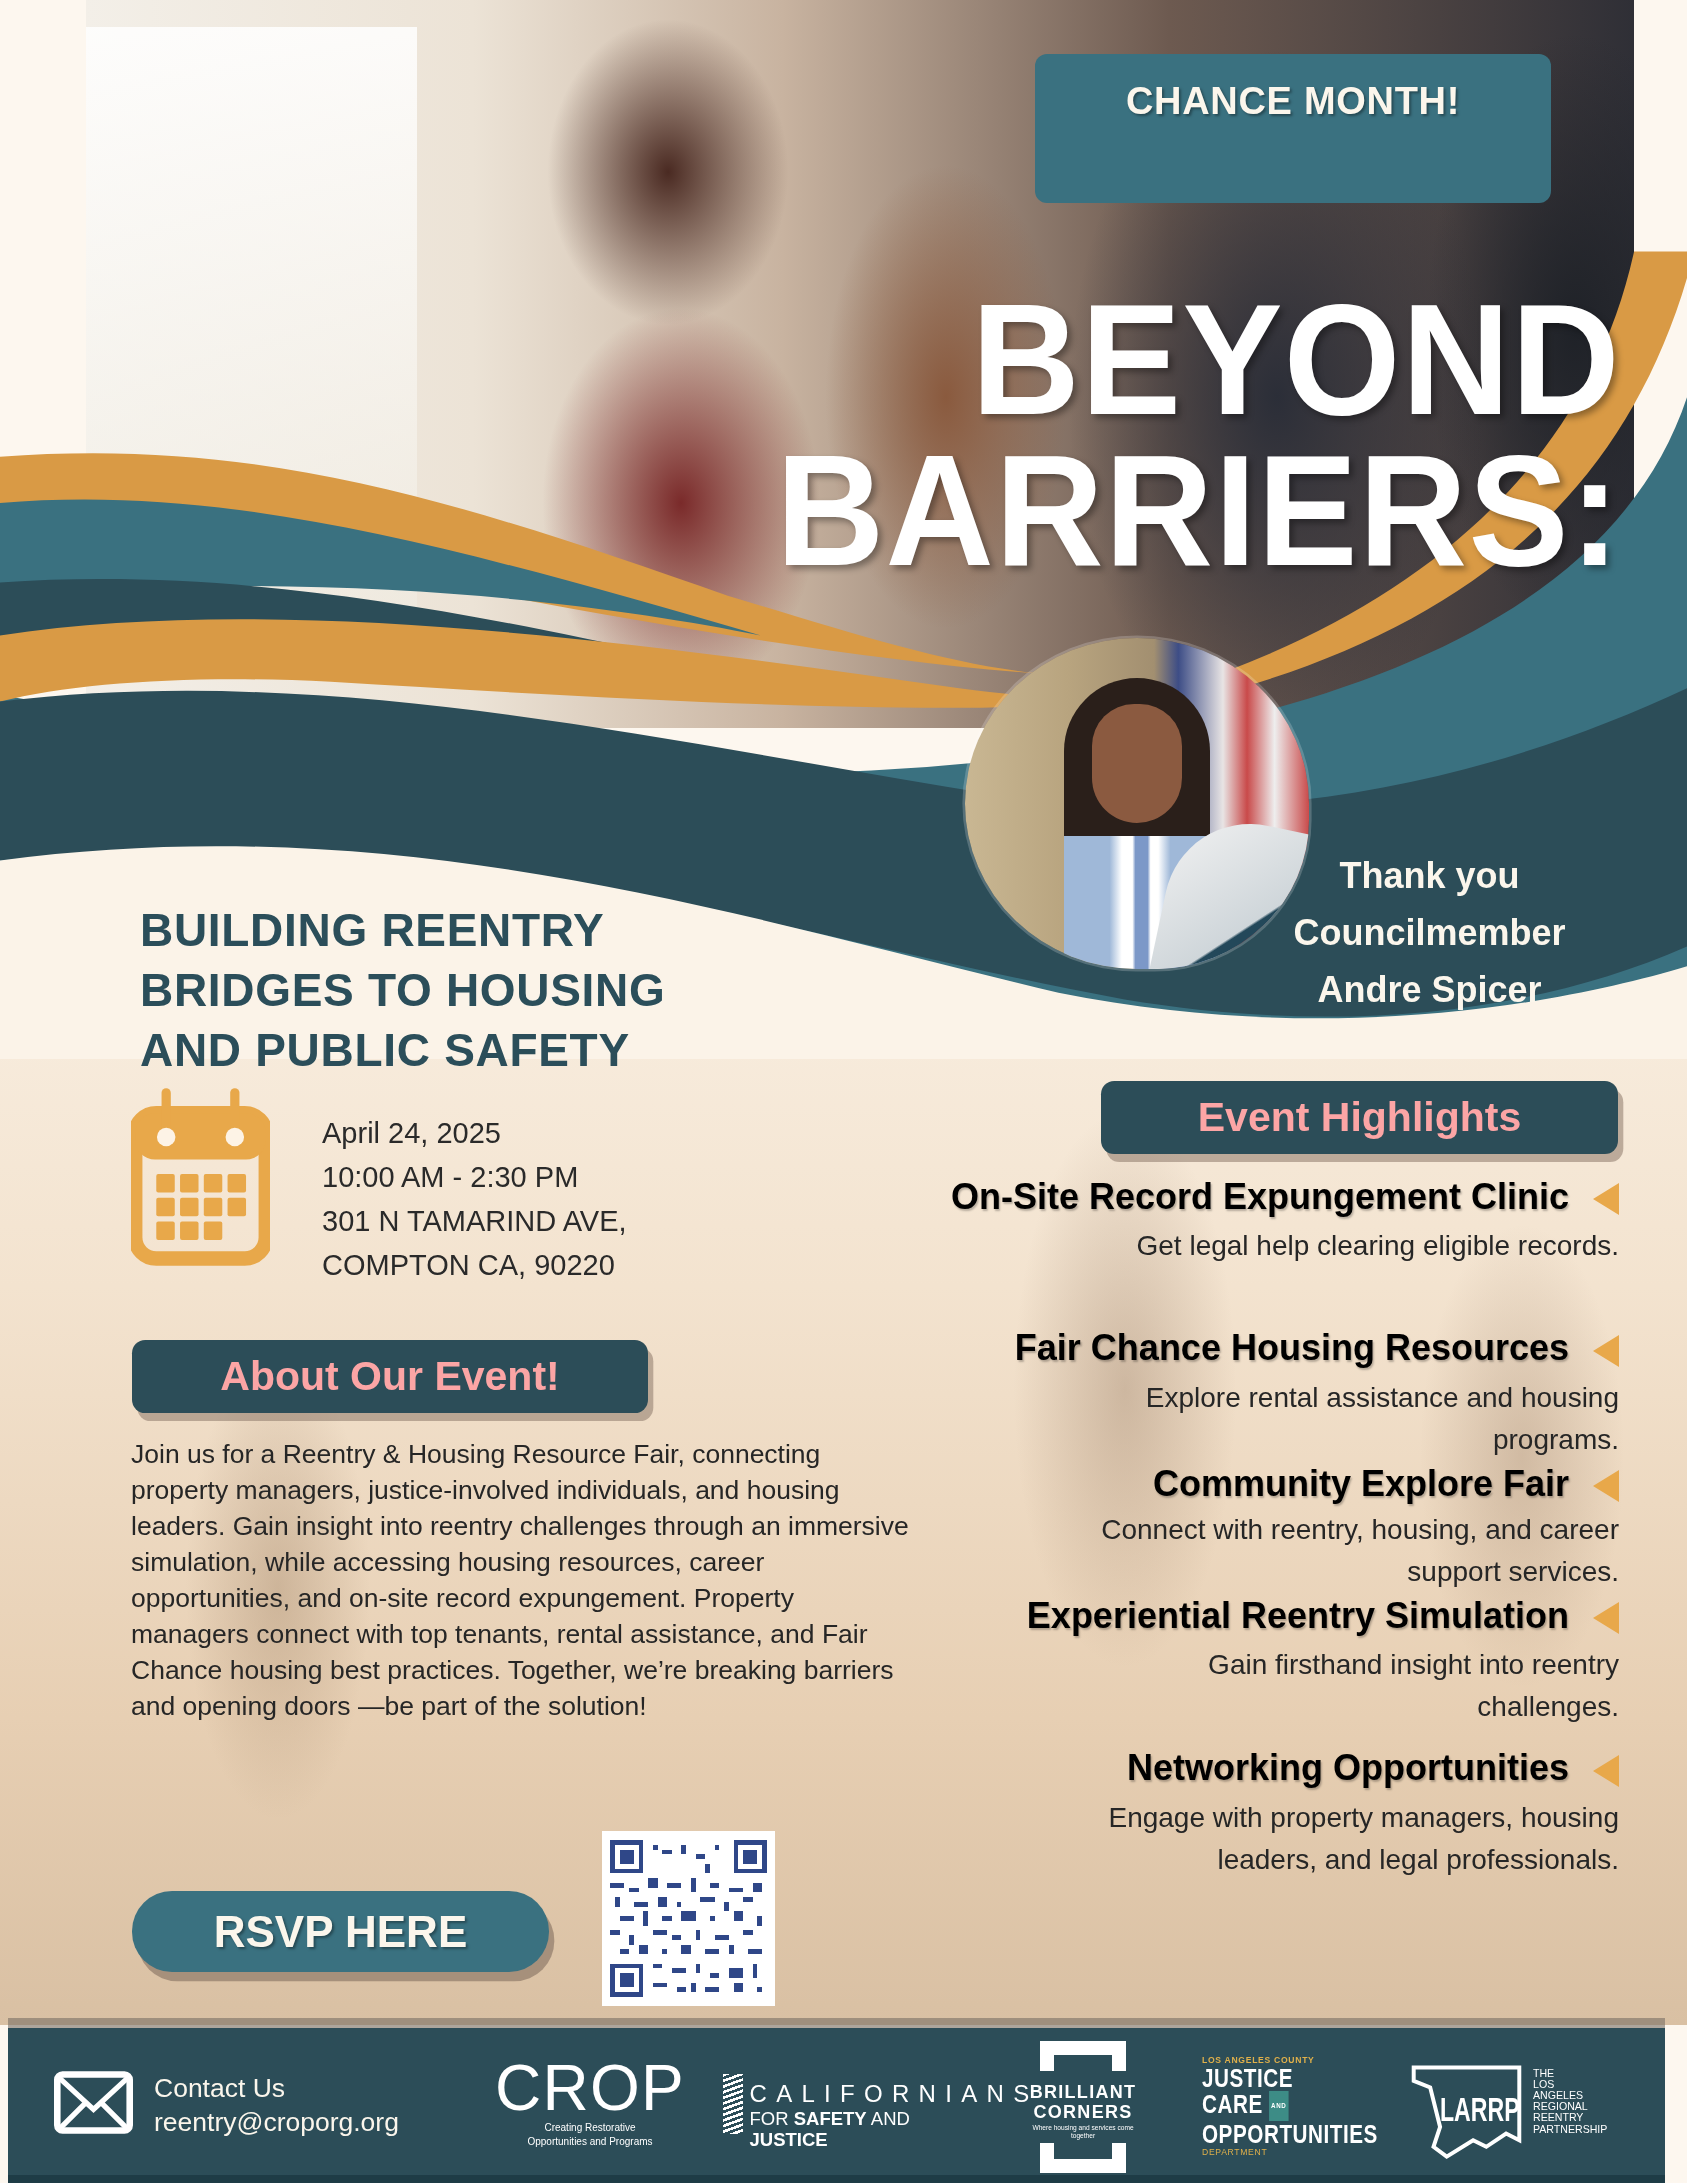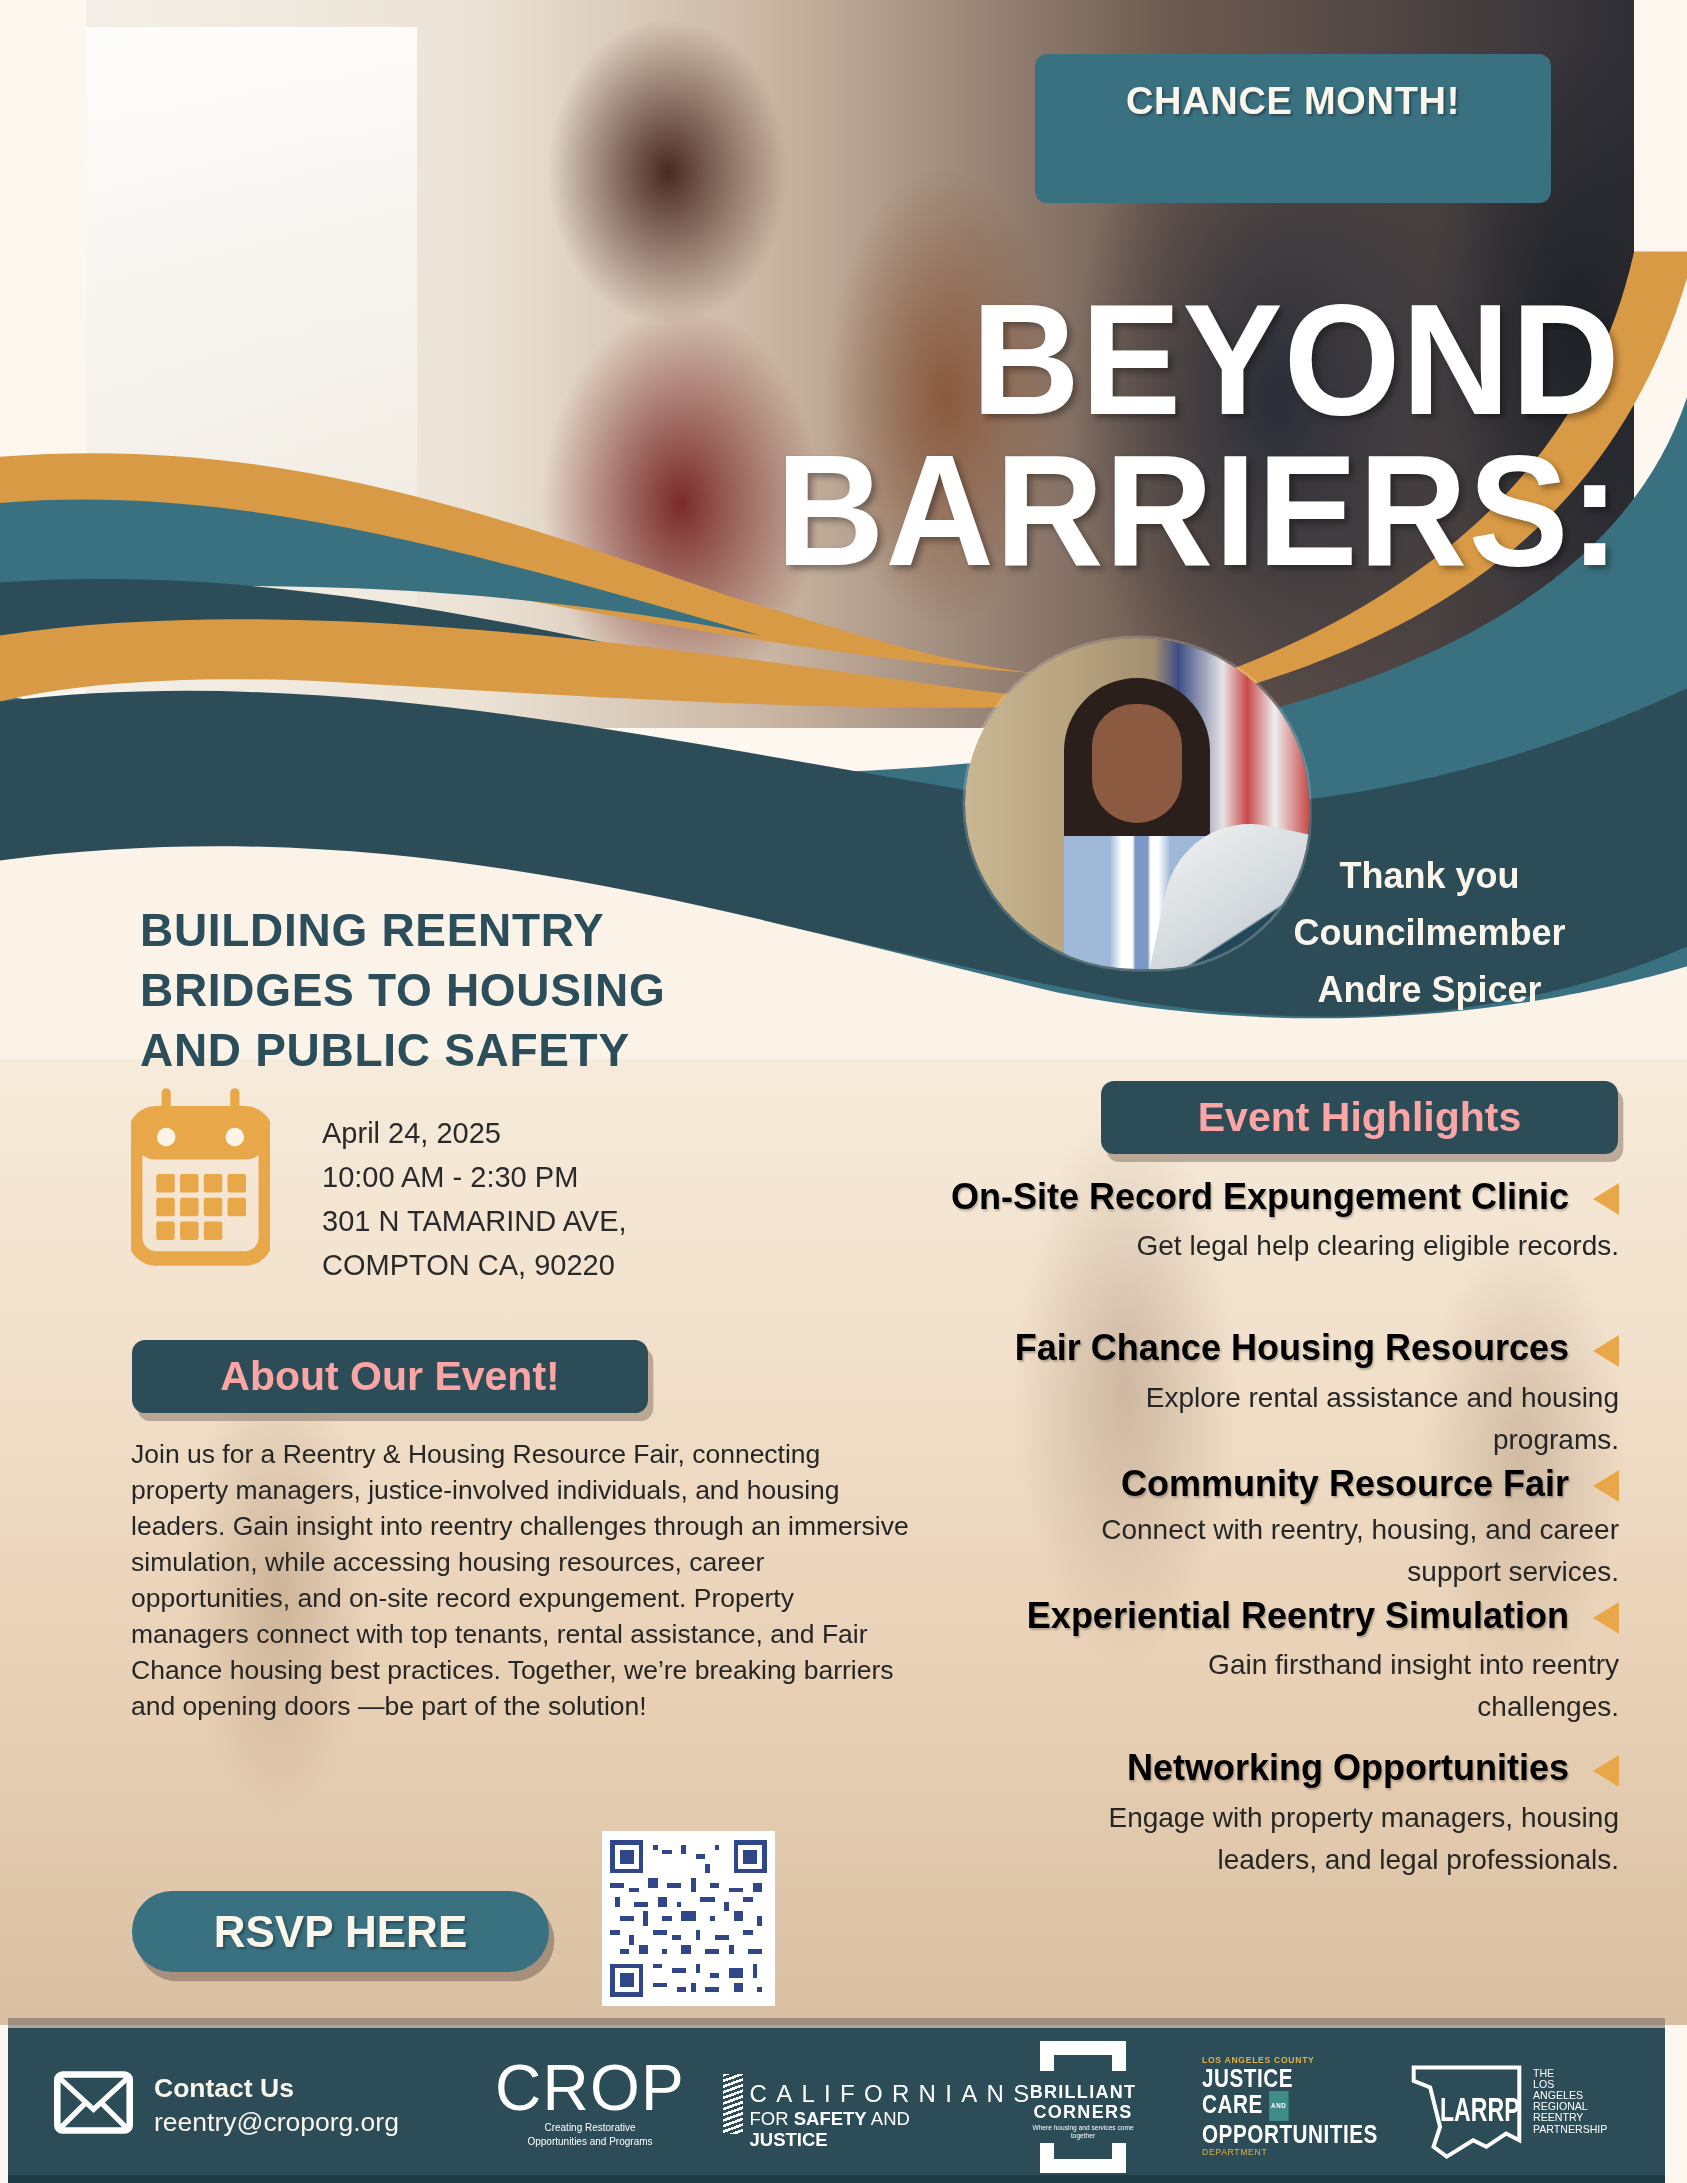--- a/index.html
+++ b/index.html
@@ -129,21 +129,21 @@
   .hl-desc span { display: block; }
 
   
   .footer-shadow { position: absolute; left: 8px; top: 2018px; width: 1657px; height: 13.2px; background: rgba(120,110,100,0.6); }
   .footer {
     position: absolute; left: 8px; top: 2028px; width: 1657px; height: 155px;
     background: #2c4d58; border-bottom: 8px solid #1e3c46;
   }
   .mail-icon { position: absolute; left: 46px; top: 43px; width: 79px; height: 63px; }
   .contact { position: absolute; left: 146px; top: 43px; color: #fbf6ec; }
-  .contact .h { font-size: 26.5px; font-weight: 700; line-height: 34px; }
+  .contact .h { font-size: 26.5px; font-weight: 400; line-height: 34px; }
   .contact .e { font-size: 26.5px; line-height: 34px; }
 
   .crop-logo { position: absolute; left: 483px; top: 26.5px; width: 198px; color: #fff; text-align: center; }
   .crop-logo .big { font-size: 64px; font-weight: 400; line-height: 66px; letter-spacing: 1.3px; }
   .crop-logo .small { font-size: 10px; line-height: 14.6px; }
 
   .csj-logo { position: absolute; left: 715px; top: 53px; width: 251px; color: #fff; }
   .csj-logo .l1 { font-size: 24px; letter-spacing: 9.3px; line-height: 26.5px; padding-left: 26.5px; font-weight: 300; }
   .csj-logo .l2 { font-size: 18.5px; line-height: 21px; padding-left: 26.5px; }
   .csj-logo .l2 b { font-weight: 900; }
@@ -340,21 +340,21 @@
         </div>
     </div>
     <div class="hl-item" style="margin-top:58px;">
       <div class="hl-title"><span>Fair Chance Housing Resources</span><span class="hl-arrow"></span></div>
       <div class="hl-desc" style="margin-top:5.3px;">
           <span>Explore rental assistance and housing</span>
           <span>programs.</span>
         </div>
     </div>
     <div class="hl-item" style="margin-top:0;">
-      <div class="hl-title"><span>Community Resource Fair</span><span class="hl-arrow"></span></div>
+      <div class="hl-title"><span>Community Explore Fair</span><span class="hl-arrow"></span></div>
       <div class="hl-desc" style="margin-top:2.6px;">
           <span>Connect with reentry, housing, and career</span>
           <span>support services.</span>
         </div>
     </div>
     <div class="hl-item" style="margin-top:0;">
       <div class="hl-title"><span>Experiential Reentry Simulation</span><span class="hl-arrow"></span></div>
       <div class="hl-desc" style="margin-top:5.3px;">
           <span>Gain firsthand insight into reentry</span>
           <span>challenges.</span>

